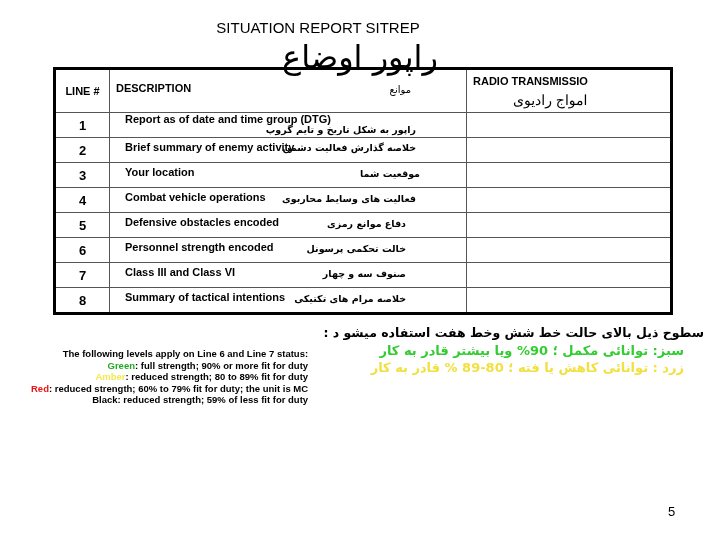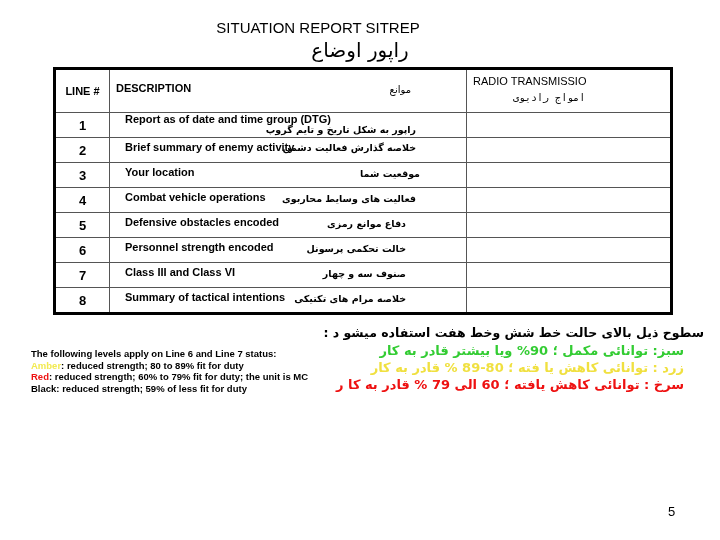--- a/index.html
+++ b/index.html
@@ -1,43 +1,43 @@
 <!DOCTYPE html>
 <html><head>
   <meta charset="utf-8">
   <style>
     html, body { margin:0; padding:0; }
     body { width:720px; height:540px; background:#ffffff; position:relative; overflow:hidden;
            font-family:"Liberation Sans", sans-serif; color:#000; }
     .title { position:absolute; left:0; width:636px; top:19px; text-align:center; font-size:15px; }
-    .subtitle { position:absolute; left:0; width:720px; top:38px; text-align:center; font-size:20px;
+    .subtitle { position:absolute; left:0; width:720px; top:38px; text-align:center; font-size:32px;
                 font-family:"DejaVu Sans", sans-serif; direction:rtl; }
     table.sitrep { position:absolute; left:53px; top:67px; width:620px; border-collapse:collapse;
                    border:3px solid #000; }
     table.sitrep td, table.sitrep th { border:1px solid #555; padding:0; vertical-align:top; }
     table.sitrep th { font-weight:bold; font-size:11px; text-align:left; }
     .c1 { width:53px; text-align:center !important;margin-left:44px; }
     .c2 { width:356px; }
     .hdr { height:42px; }
     .hdr .c1 { vertical-align:middle; }
     .hdr .desc { position:relative; height:42px; }
     .hdr .desc .en { position:absolute; left:6px; top:12px; font-size:11px; font-weight:bold; }
     .hdr .desc .fa { position:absolute; right:55px; top:14px; font-size:10px; direction:rtl; font-weight:normal;
                      font-family:"DejaVu Sans", sans-serif; }
     .hdr .radio { position:relative; }
-    .hdr .radio .en { position:absolute; left:6px; top:5px; font-size:11px; font-weight:normal; }
-    .hdr .radio .fa { position:absolute; left:46px; top:22px; font-size:10px; direction:rtl; font-weight:normal;
-                      font-family:Liberation Mono, monospace; }
+    .hdr .radio .en { position:absolute; left:6px; top:5px; font-size:11px; font-weight:bold; }
+    .hdr .radio .fa { position:absolute; left:46px; top:22px; font-size:14px; direction:rtl; font-weight:normal;
+                      font-family:Liberation Sans, sans-serif; }
     tr.row td { height:24px; }
     tr.row td.num { text-align:center; vertical-align:middle; font-weight:bold; font-size:13px; }
     tr.row td.desc { position:relative; }
     tr.row td.desc .en { position:absolute; left:5px; top:3px; font-size:11px; font-weight:bold; white-space:nowrap;padding-left:10px; }
     tr.row td.desc .fa { position:absolute; font-size:9.5px; direction:rtl; white-space:nowrap; font-weight:bold;
                          font-family:"DejaVu Sans", sans-serif; }
-    .legend-en { position:absolute; left:31px; top:348px; font-size:9.5px; font-weight:bold; line-height:11.5px; }
+    .legend-en { position:absolute; left:31px; top:348px; font-size:9.5px; font-weight:bold; line-height:11.5px;text-align:right; }
     .legend-fa { position:absolute; right:16px; top:324px; width:400px; direction:rtl; text-align:right;
                  font-family:"DejaVu Sans", sans-serif; }
     .legend-fa .head { font-size:12.5px; font-weight:bold; color:#000; line-height:18px; }
     .legend-fa .line { font-size:13px; line-height:17px; padding-right:20px;font-weight:bold; }
     .green { color:#22aa22; }
     .amber { color:#f2ea50; }
     .red { color:#ee1111; }
     .fa-green { color:#33cc33; }
     .fa-amber { color:#f0e040; }
     .fa-red { color:#ee1111; }
@@ -124,25 +124,25 @@
       <span class="en">Summary of tactical intentions</span>
       <span class="fa" style="right:60px; top:5px;">خلاصه مرام های تکتیکی</span>
     </td>
     <td></td>
   </tr>
 </tbody>
   </table>
 
 <div class="legend-en">
   <div>The following levels apply on Line 6 and Line 7 status:</div>
+  <div><span class="green">Green</span><span>: full strength; 90% or more fit for duty</span></div>
   <div><span class="amber">Amber</span><span>: reduced strength; 80 to 89% fit for duty</span></div>
   <div><span class="red">Red</span><span>:  reduced strength; 60% to 79% fit for duty; the unit is MC</span></div>
   <div><span>Black</span><span>:  reduced strength; 59% of less fit for duty</span></div>
 </div>
 
 <div class="legend-fa">
   <div class="head">سطوح ذیل بالای حالت خط شش وخط هفت استفاده میشو د :</div>
   <div class="line fa-green">سبز: توانائی مکمل ؛  90% ویا بیشتر قادر به کار</div>
   <div class="line fa-amber">زرد : توانائی کاهش یا فته ؛ 80-89 % قادر به کار</div>
-  <div class="line fa-red">سرخ : توانائی کاهش یافته ؛ 60 الی 79 % قادر به کا ر</div>
 </div>
 
 <div class="pagenum">5</div>
 
 </body></html>

